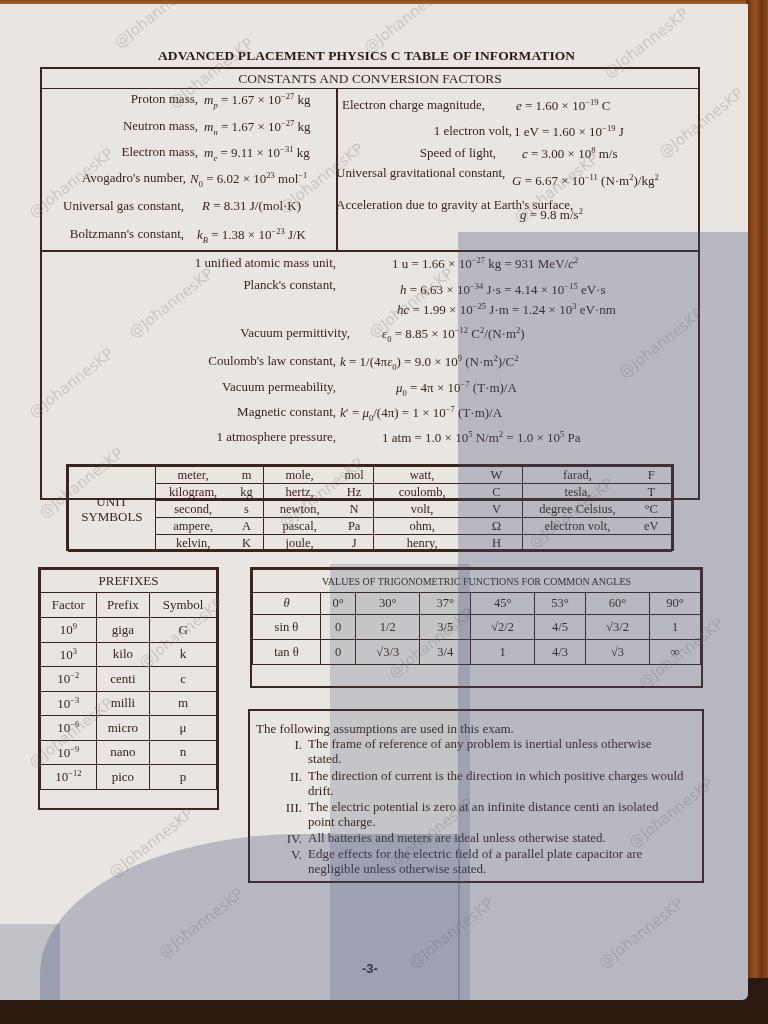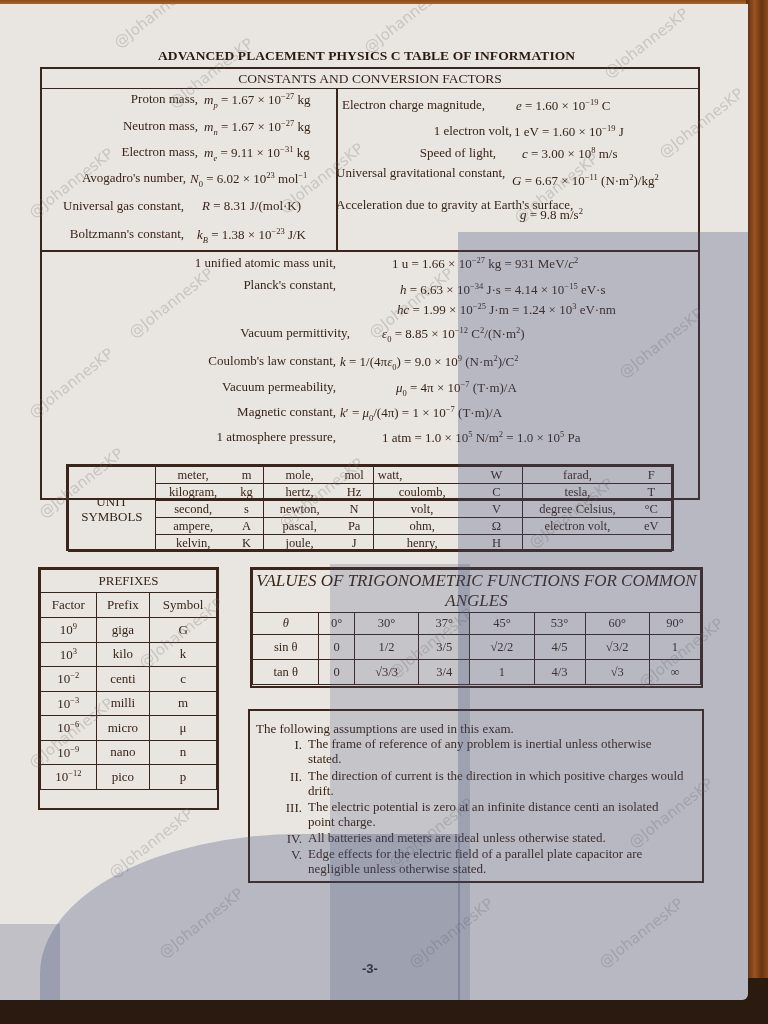--- a/index.html
+++ b/index.html
@@ -166,21 +166,21 @@
       <tbody id="unit-body">
           <tr>
             <td rowspan="5" style="text-align: center; width: 86px; font-size: 13px;">
               <div>UNIT</div>
               <div>SYMBOLS</div>
             </td>
             <td style="text-align: center; width: 76px; border-right: none;">meter,</td>
             <td style="text-align: center; width: 30px; border-left: none;">m</td>
             <td style="text-align: center; width: 76px; border-right: none;">mole,</td>
             <td style="text-align: center; width: 34px; border-left: none;">mol</td>
-            <td style="text-align: left; width: 110px; border-right: none; font-family: Liberation Serif, serif;">watt,</td>
+            <td style="text-align: center; width: 110px; border-right: none; font-family: Liberation Serif, serif;">watt,</td>
             <td style="text-align: center; width: 60px; border-left: none;">W</td>
             <td style="text-align: center; width: 130px; border-right: none;">farad,</td>
             <td style="text-align: center; width: 40px; border-left: none;">F</td>
           </tr>
           <tr>
             <td style="text-align: center; width: 76px; border-right: none;">kilogram,</td>
             <td style="text-align: center; width: 30px; border-left: none;">kg</td>
             <td style="text-align: center; width: 76px; border-right: none;">hertz,</td>
             <td style="text-align: center; width: 34px; border-left: none;">Hz</td>
             <td style="text-align: center; width: 110px; border-right: none;">coulomb,</td>
@@ -271,21 +271,21 @@
             <td>p</td>
           </tr>
         </tbody>
     </table>
   </div>
 
   <div class="box trig-box">
     <table class="trig">
       <thead>
         <tr>
-            <th colspan="8" style="height:20px;font-size:17px;font-style:italic;">VALUES OF TRIGONOMETRIC FUNCTIONS FOR COMMON ANGLES</th>
+            <th colspan="8" style="height:20px;font-size:10px;">VALUES OF TRIGONOMETRIC FUNCTIONS FOR COMMON ANGLES</th>
           </tr>
         <tr id="trig-head" style="height:22px;">
             <th style="font-style: italic;">θ</th>
             <th>0°</th>
             <th>30°</th>
             <th>37°</th>
             <th>45°</th>
             <th>53°</th>
             <th>60°</th>
             <th>90°</th>

